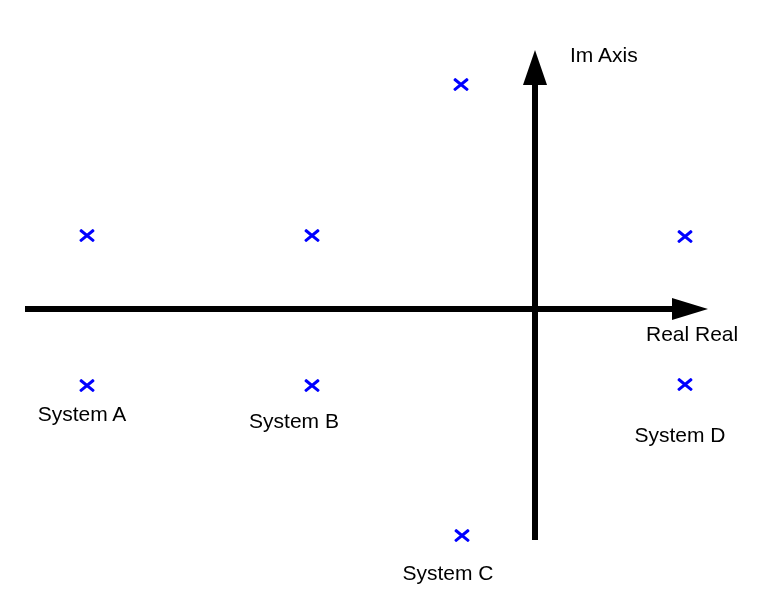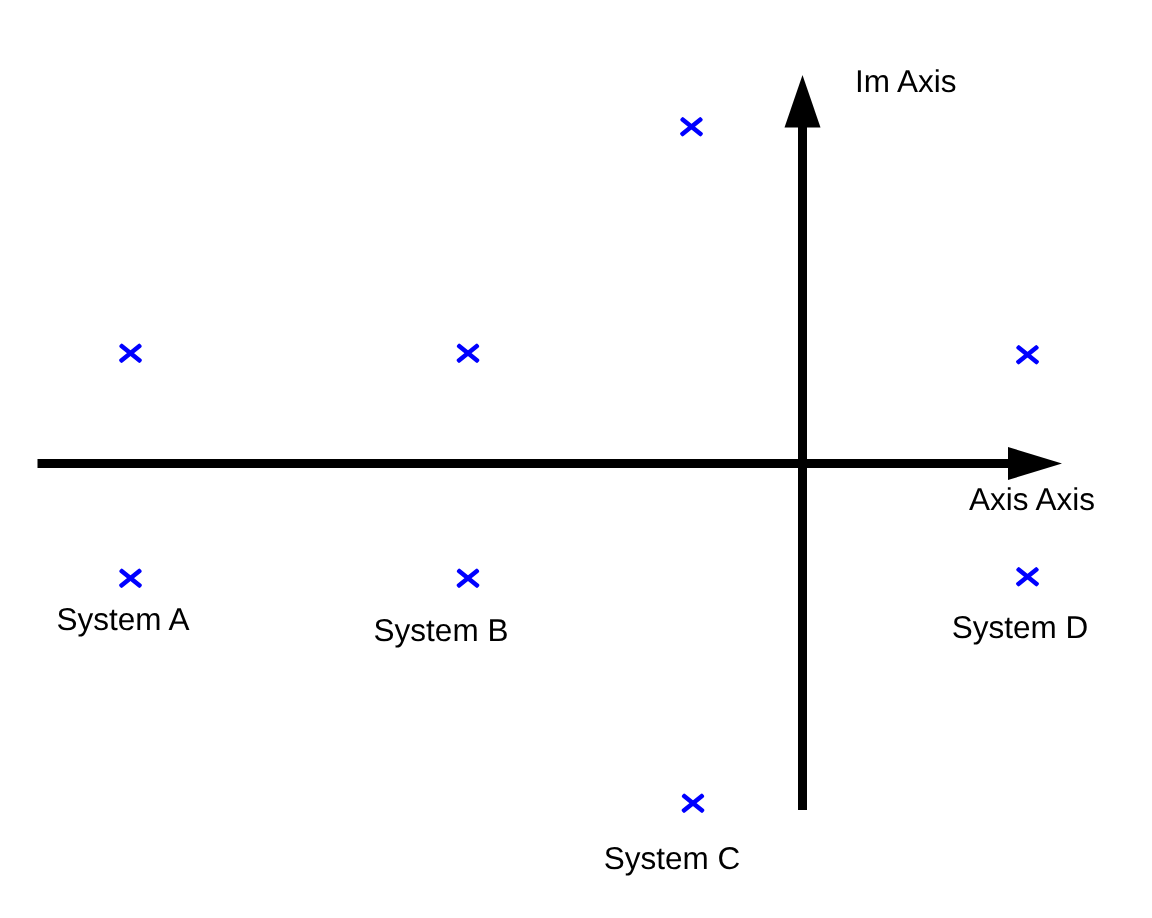--- a/index.html
+++ b/index.html
@@ -106,33 +106,33 @@
 <body>
 
 <div class="figure">
 
   <div class="h-shaft"></div>
   <div class="h-arrow"></div>
   <div class="v-shaft"></div>
   <div class="v-arrow"></div>
 
   <div class="axis-label im-label">Im Axis</div>
-  <div class="axis-label real-label">Axis Axis</div>
+  <div class="axis-label real-label">Real Real</div>
 
   <div id="markers">
       <div class="xmark" style="left: 461px; top: 84px;"></div>
       <div class="xmark" style="left: 87px; top: 235px;"></div>
       <div class="xmark" style="left: 312px; top: 235px;"></div>
       <div class="xmark" style="left: 685px; top: 236px;"></div>
       <div class="xmark" style="left: 87px; top: 385px;"></div>
       <div class="xmark" style="left: 312px; top: 385px;"></div>
       <div class="xmark" style="left: 685px; top: 384px;"></div>
       <div class="xmark" style="left: 462px; top: 535px;"></div>
     </div>
 
   <div id="labels">
       <div class="syslabel" style="left: 82px; top: 403px; text-align: center;">System A</div>
       <div class="syslabel" style="left: 294px; top: 410px;">System B</div>
       <div class="syslabel" style="left: 448px; top: 562px;">System C</div>
-      <div class="syslabel" style="left: 680px; top: 408px;">System D</div>
+      <div class="syslabel" style="left: 680px; top: 424px;">System D</div>
     </div>
 
 </div>
 
 </body></html>

